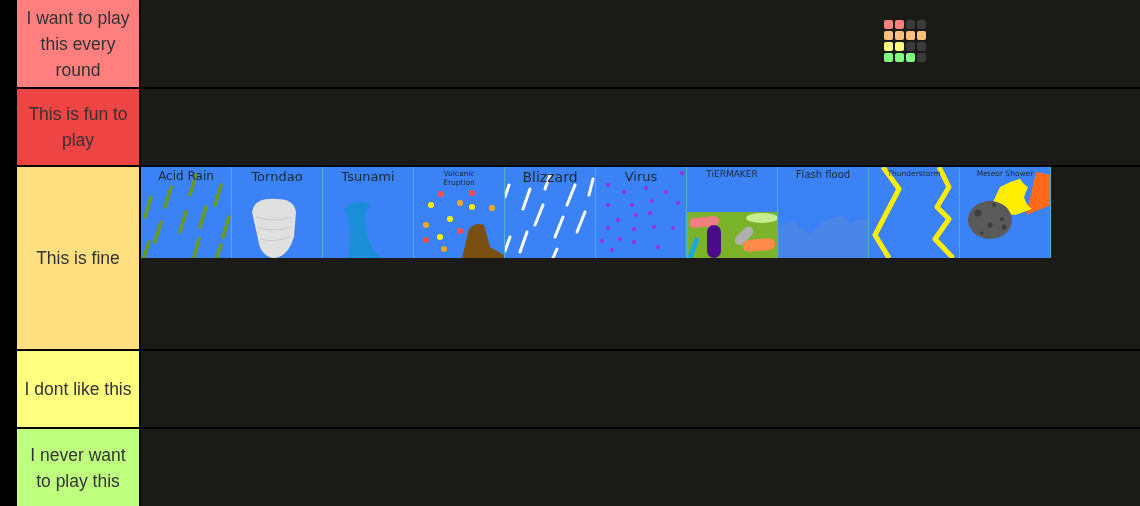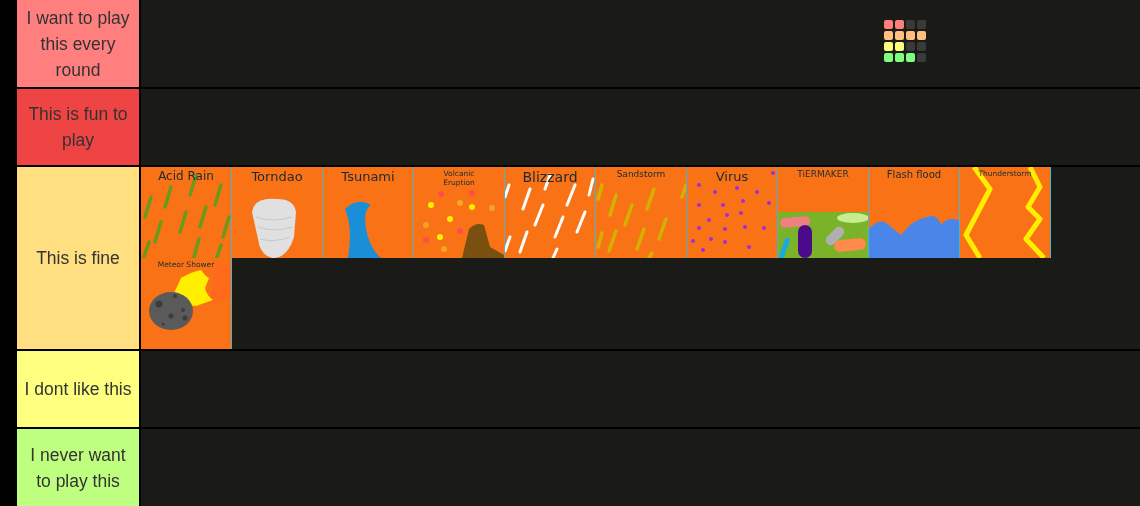--- a/index.html
+++ b/index.html
@@ -1,21 +1,21 @@
 <!DOCTYPE html>
 <html><head>
 <meta charset="utf-8">
 <style>
   html,body{margin:0;padding:0;}
   body{width:1140px;height:506px;background:#1a1a17;overflow:hidden;font-family:"Liberation Sans",sans-serif;position:relative;}
   .board{position:absolute;left:0;top:0;width:1140px;height:506px;background:#000;}
   .row{position:absolute;left:0;width:1140px;display:flex;}
   .label{width:124px;box-sizing:border-box;display:flex;align-items:center;justify-content:center;text-align:center;color:#333;font-size:17.5px;line-height:26px;padding:0 4px;border-right:2px solid #000;margin-left:17px;}
   .items{flex:1;background:#1a1a17;position:relative;display:flex;flex-wrap:wrap;align-content:flex-start;}
-  .tile{width:91px;height:91px;background:#f97316;position:relative;overflow:hidden;box-sizing:border-box;border-right:1px solid #4fb3cc;}
+  .tile{width:91px;height:91px;background:#3b82f6;position:relative;overflow:hidden;box-sizing:border-box;border-right:1px solid #4fb3cc;}
   .tile .t{position:absolute;left:0;right:0;top:2px;text-align:center;color:#1b2b33;font-family:"DejaVu Sans",sans-serif;white-space:nowrap;}
   .tile svg{position:absolute;left:0;top:0;}
   .logo{position:absolute;left:884px;top:20px;display:flex;align-items:center;}
   .grid{display:grid;grid-template-columns:repeat(4,9px);grid-gap:2px;}
   .grid span{width:9px;height:9px;border-radius:2px;display:block;}
   .logotext{margin-left:9px;color:#fff;font-family:"DejaVu Sans Mono",monospace;font-weight:bold;font-size:33px;letter-spacing:1px;line-height:40px;}
 </style>
 </head>
 <body>
 
@@ -107,37 +107,20 @@
               <line x1="58" y1="50" x2="50" y2="70"></line>
               <line x1="80" y1="45" x2="72" y2="65"></line>
             <line x1="22" y1="65" x2="15" y2="85"></line>
               <line x1="5" y1="70" x2="0" y2="84"></line>
               <line x1="52" y1="82" x2="48" y2="91"></line>
           </g>
         </svg>
         <div class="t" style="font-size:14px;">Blizzard</div>
       </div>
 
-      <div class="tile">
-        <svg width="91" height="91">
-          <g stroke="#d4b000" stroke-width="3.5" stroke-linecap="round">
-            <line x1="6" y1="18" x2="2" y2="32"></line>
-              <line x1="20" y1="28" x2="14" y2="48"></line>
-              <line x1="36" y1="38" x2="29" y2="58"></line>
-              <line x1="58" y1="22" x2="51" y2="42"></line>
-              <line x1="90" y1="18" x2="86" y2="30"></line>
-            <line x1="48" y1="62" x2="41" y2="82"></line>
-              <line x1="70" y1="52" x2="63" y2="72"></line>
-              <line x1="20" y1="64" x2="13" y2="84"></line>
-              <line x1="6" y1="66" x2="2" y2="80"></line>
-              <line x1="56" y1="86" x2="53" y2="91"></line>
-          </g>
-        </svg>
-        <div class="t" style="font-size:9px;">Sandstorm</div>
-      </div>
 
       <div class="tile">
         <svg width="91" height="91">
           <g fill="#9a2fe0">
             <circle cx="86" cy="6" r="2"></circle>
               <circle cx="12" cy="18" r="2"></circle>
               <circle cx="50" cy="21" r="2"></circle>
               <circle cx="28" cy="25" r="2"></circle>
               <circle cx="70" cy="25" r="2"></circle>
             <circle cx="12" cy="38" r="2"></circle>

